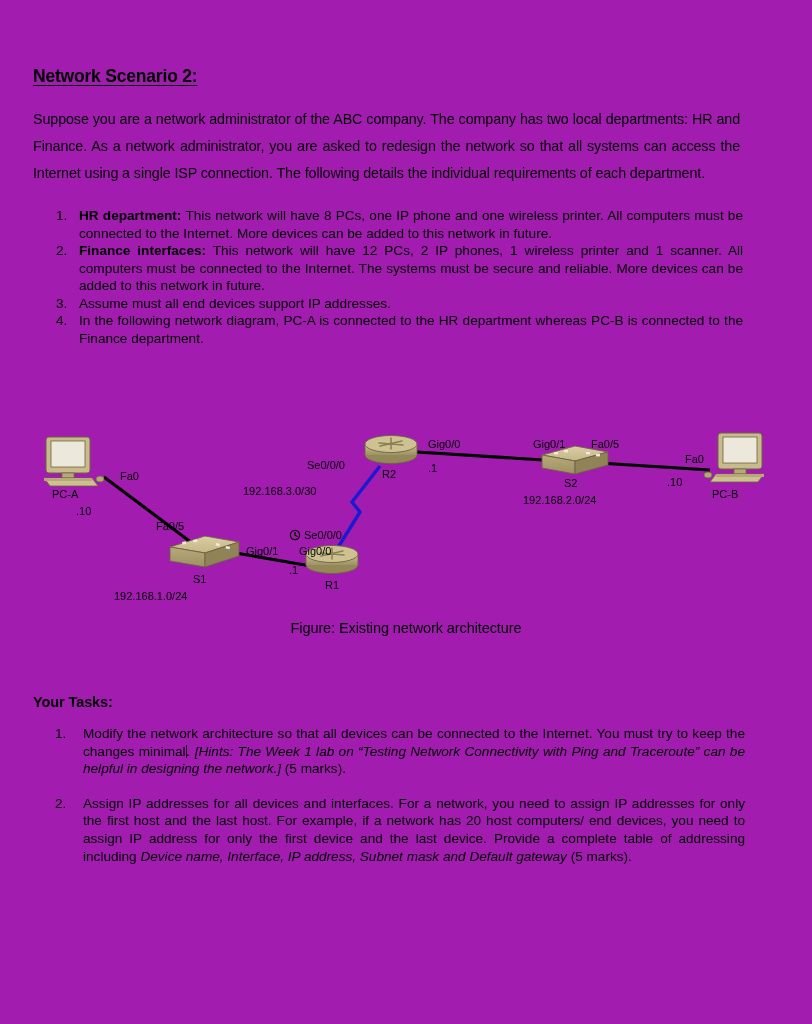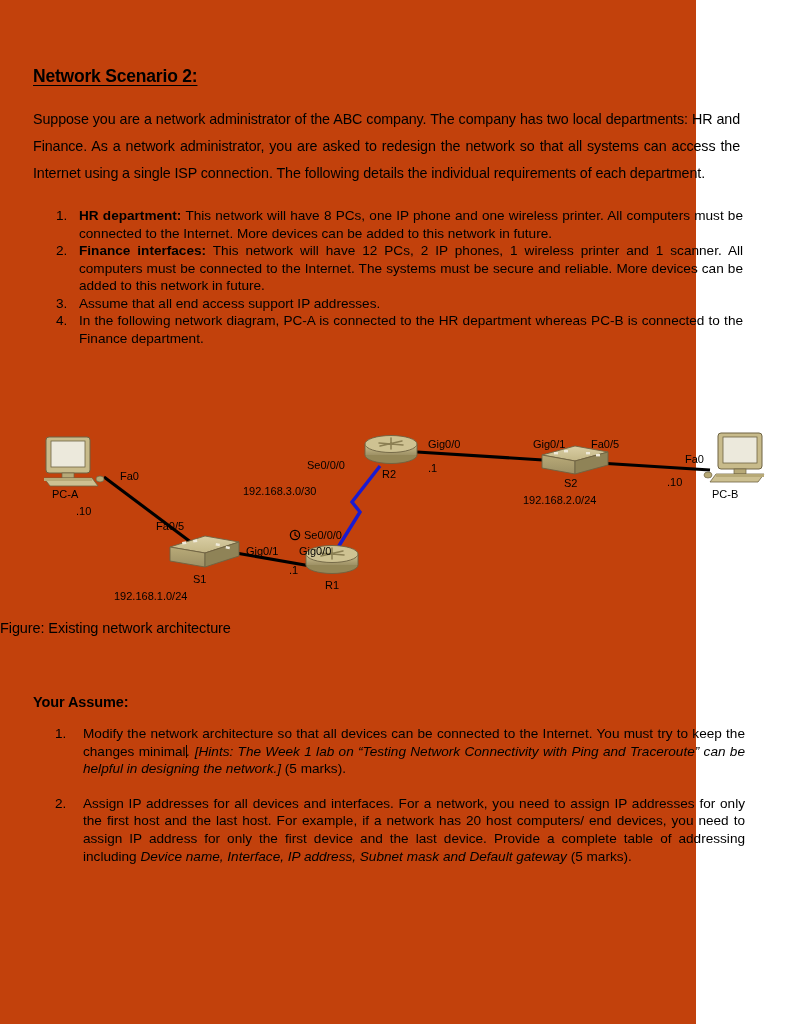--- a/index.html
+++ b/index.html
@@ -12,23 +12,23 @@
     height: 1024px;
     position: relative;
     font-family: "Liberation Sans", sans-serif;
     color: #000000;
     overflow: hidden;
   }
 
   .page {
     position: absolute;
     left: 0; top: 0;
-    width: 696px;
+    width: 812px;
     height: 1024px;
-    background: #c2410c;
+    background: #a21caf;
   }
 
   
   .doc-title {
     position: absolute;
     left: 33px;
     top: 66px;
     font-size: 17.5px;
     font-weight: bold;
     letter-spacing: -0.2px;
@@ -82,20 +82,21 @@
     width: 752px;
     height: 180px;
   }
   .diagram svg { display: block; }
 
   .fig-caption {
     position: absolute;
     left: 0;
     top: 620px;
     width: 812px;
+    text-align: center;
     font-size: 14.5px;
     letter-spacing: -0.1px;
   }
 
   
   .tasks-heading {
     position: absolute;
     left: 33px;
     top: 694px;
     font-size: 14.5px;
@@ -151,21 +152,21 @@
     <div class="req-item">
       <div class="req-num">1.</div>
       <div class="req-body"><b>HR department:</b><span> This network will have 8 PCs, one IP phone and one wireless printer. All computers must be connected to the Internet. More devices can be added to this network in future.</span></div>
     </div>
     <div class="req-item">
       <div class="req-num">2.</div>
       <div class="req-body"><b>Finance interfaces:</b><span> This network will have 12 PCs, 2 IP phones, 1 wireless printer and 1 scanner. All computers must be connected to the Internet. The systems must be secure and reliable. More devices can be added to this network in future.</span></div>
     </div>
     <div class="req-item">
       <div class="req-num">3.</div>
-      <div class="req-body"><span>Assume that all end access support IP addresses.</span></div>
+      <div class="req-body"><span>Assume must all end devices support IP addresses.</span></div>
     </div>
     <div class="req-item">
       <div class="req-num">4.</div>
       <div class="req-body"><span>In the following network diagram, PC-A is connected to the HR department whereas PC-B is connected to the Finance department.</span></div>
     </div>
   </div>
 
   <div class="diagram">
     <svg width="752" height="180" viewBox="0 0 752 180" xmlns="http://www.w3.org/2000/svg">
       <defs>
@@ -278,21 +279,21 @@
         <ellipse cx="74" cy="53" rx="4" ry="3" fill="#b7a977" stroke="#6e6343" stroke-width="0.7"></ellipse>
       </g>
       <text class="lbl" x="655" y="41">Fa0</text>
       <text class="lbl" x="637" y="64">.10</text>
       <text class="lbl" x="682" y="76">PC-B</text>
     </svg>
   </div>
 
   <div class="fig-caption">Figure: Existing network architecture</div>
 
-  <div class="tasks-heading">Your Assume:</div>
+  <div class="tasks-heading">Your Tasks:</div>
 
   <div class="task-list">
     <div class="task-item">
       <div class="task-num">1.</div>
       <div class="task-body"><span>Modify the network architecture so that all devices can be connected to the Internet. You must try to keep the changes minimal</span><span class="caret"></span><i>. [Hints: The Week 1 lab on “Testing Network Connectivity with Ping and Traceroute” can be helpful in designing the network.]</i><b> (5 marks)</b><span>.</span></div>
     </div>
     <div class="task-item second">
       <div class="task-num">2.</div>
       <div class="task-body"><span>Assign IP addresses for all devices and interfaces. For a network, you need to assign IP addresses for only the first host and the last host. For example, if a network has 20 host computers/ end devices, you need to assign IP address for only the first device and the last device. Provide a complete table of addressing including </span><i>Device name, Interface, IP address, Subnet mask and Default gateway</i><b> (5 marks)</b><span>.</span></div>
     </div>

